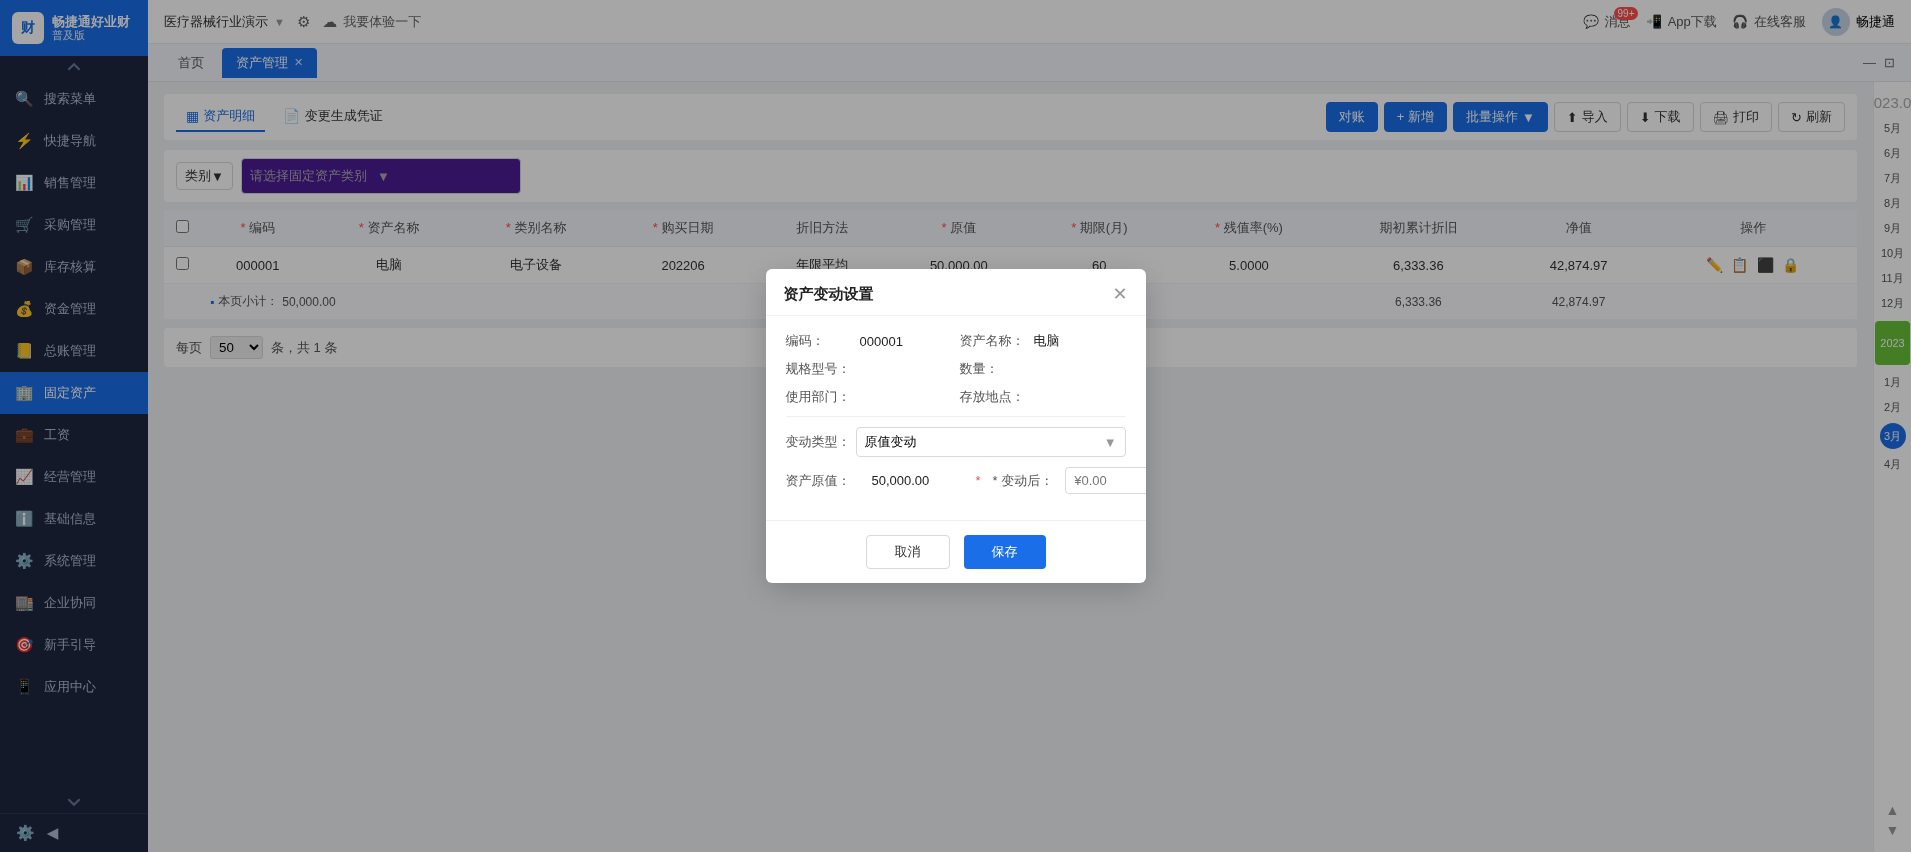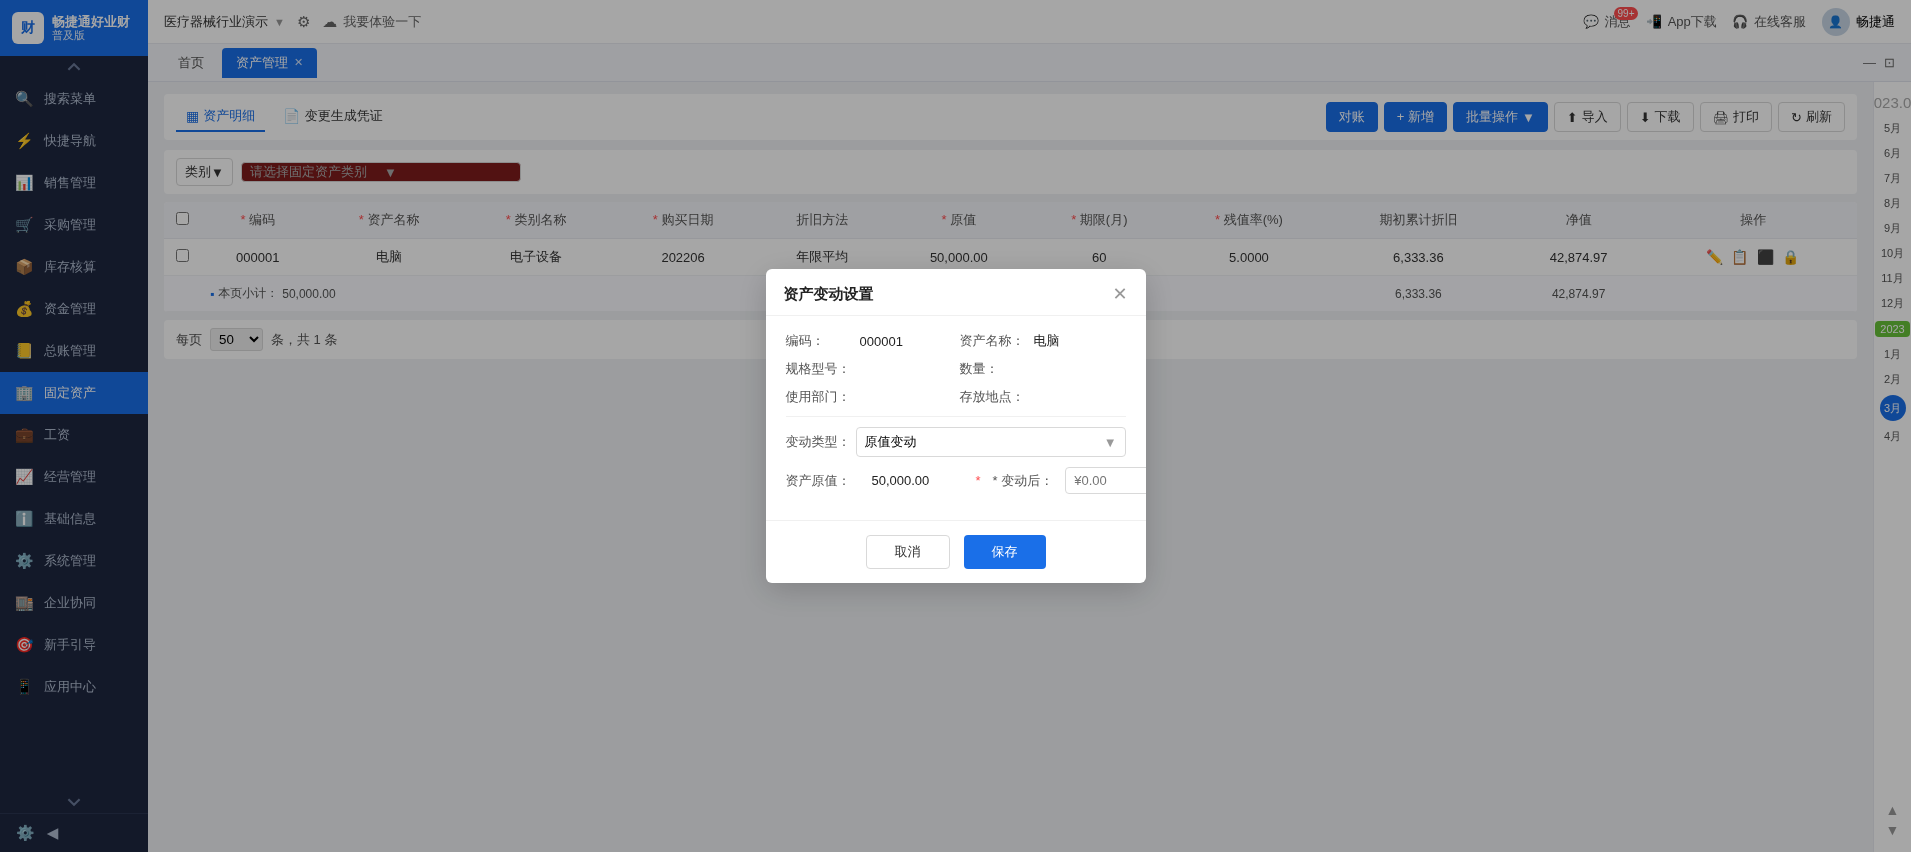--- a/index.html
+++ b/index.html
@@ -216,25 +216,25 @@
       font-size: 13px;
       color: #333;
       background: #fff;
       display: flex; align-items: center; 
       cursor: pointer;
     }
     .filter-select-wide {
       flex: 1; max-width: 280px;
       border: 1px solid #d9d9d9;
       border-radius: 4px;
-      padding: 0 8px;
+      padding: 8px 8px;
       font-size: 13px;
       color: #aaa;
-      background: #7f1d1d;
-      display: flex; align-items: center; gap: 17px;
+      background: #4c1d95;
+      display: flex; align-items: center; gap: 10px;
     }
 
     
     .table-wrap {
       background: #fff;
       border-radius: 4px;
       overflow: auto;
     }
     table {
       width: 100%;
@@ -646,21 +646,21 @@
     <div class="right-sidebar">
       <div class="timeline-item" style="font-size:15px;color:#aaa;white-space:nowrap;transform:none;">2023.03</div>
       <div class="timeline-item">5月</div>
       <div class="timeline-item">6月</div>
       <div class="timeline-item">7月</div>
       <div class="timeline-item">8月</div>
       <div class="timeline-item">9月</div>
       <div class="timeline-item">10月</div>
       <div class="timeline-item">11月</div>
       <div class="timeline-item">12月</div>
-      <div style="background:#67c23a;color:#fff;border-radius:4px;padding:2px 5px;font-size:11px;margin:4px 2px;text-align:center;">2023</div>
+      <div style="background:#67c23a;color:#fff;border-radius:4px;padding:16px 5px;font-size:11px;margin:4px 2px;text-align:center;">2023</div>
       <div class="timeline-item">1月</div>
       <div class="timeline-item">2月</div>
       <div style="background:#1a6fe8;color:#fff;border-radius:50%;width:26px;height:26px;display:flex;align-items:center;justify-content:center;font-size:11px;margin:2px auto;cursor:pointer;">3月</div>
       <div class="timeline-item">4月</div>
       <div style="margin-top:auto;padding:6px 0;display:flex;flex-direction:column;align-items:center;gap:4px;">
         <span style="cursor:pointer;color:#999;font-size:14px;">▲</span>
         <span style="cursor:pointer;color:#999;font-size:14px;">▼</span>
       </div>
     </div>
   </div>

